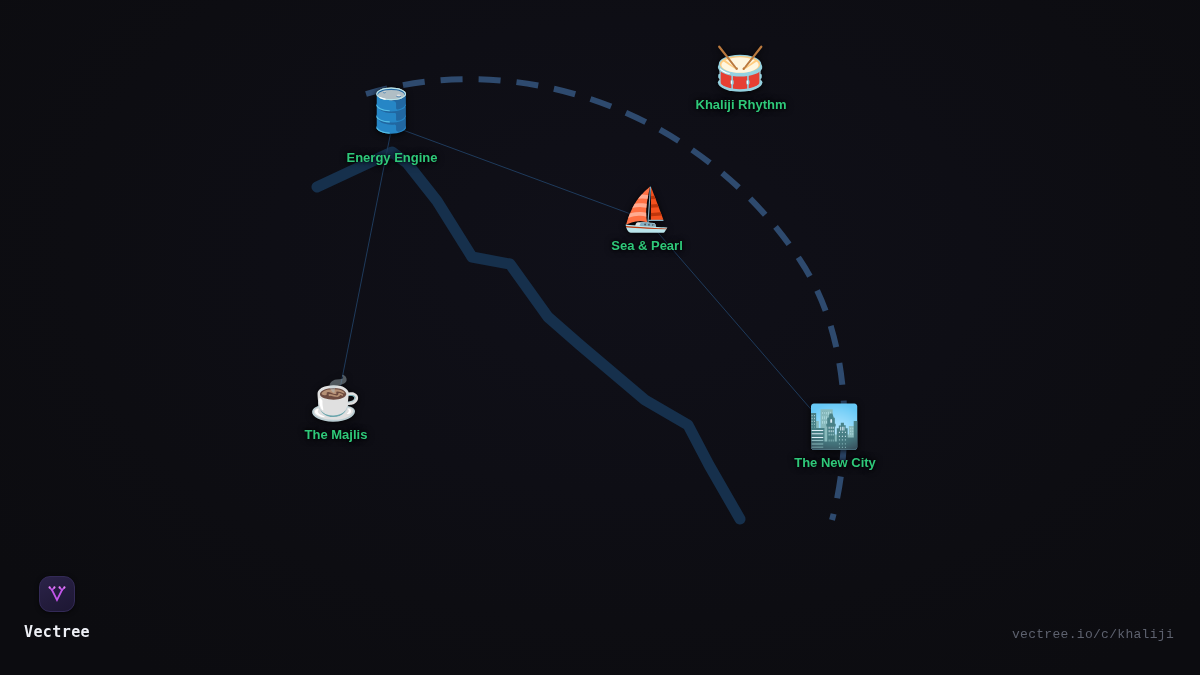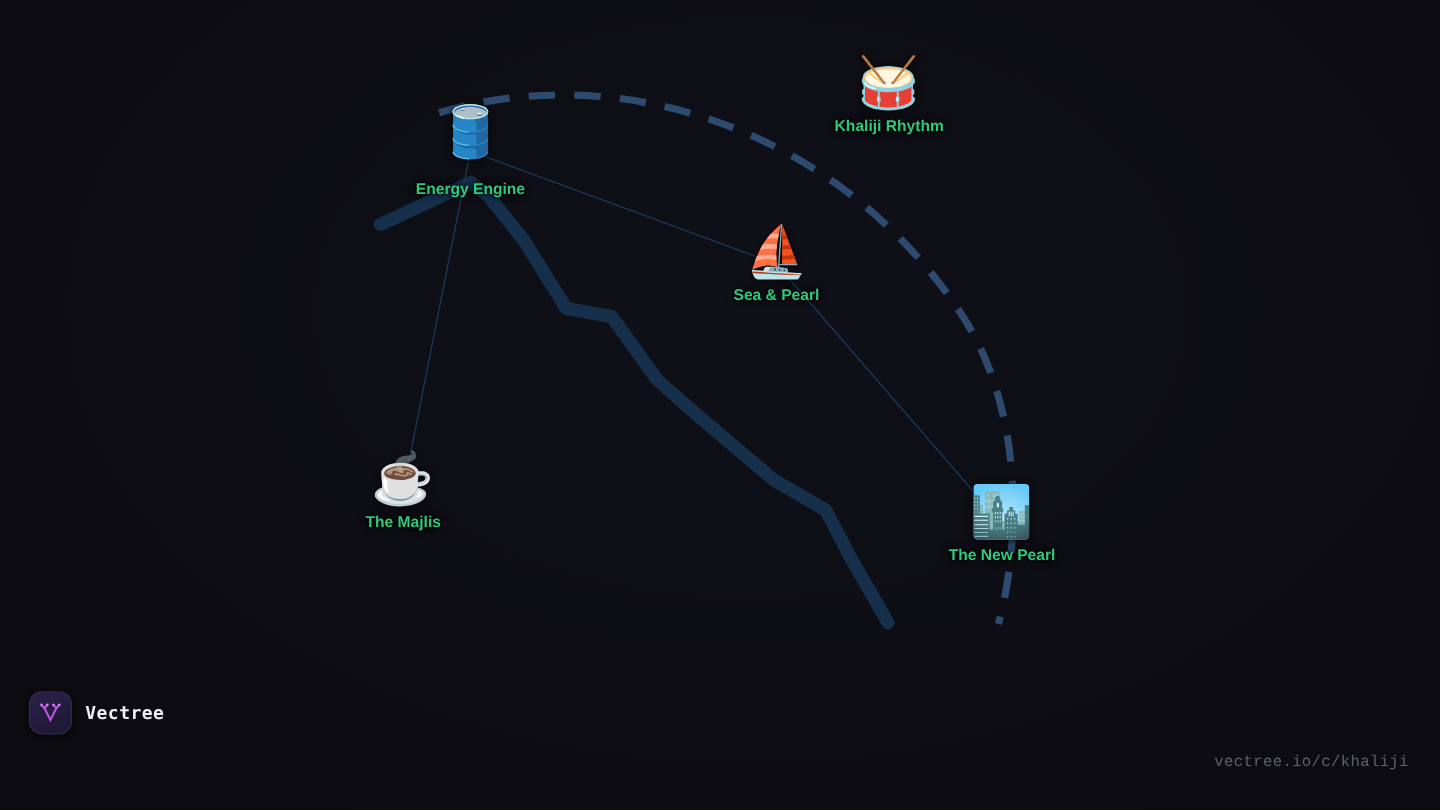--- a/index.html
+++ b/index.html
@@ -65,20 +65,21 @@
     pointer-events: none;
   }
   #brand-row {
     position: absolute;
     left: 24px;
     top: 16px;
     display: flex;
     align-items: center;
     gap: 11px;
     pointer-events: auto;
+    flex-direction: column;
   }
   #brand-logo {
     width: 34px;
     height: 34px;
     border-radius: 11px;
     background: linear-gradient(150deg, #2b2349 0%, #231c3c 55%, #1d1733 100%);
     border: 1px solid #332a57;
     display: flex;
     align-items: center;
     justify-content: center;
@@ -144,21 +145,21 @@
       <div class="node" style="left: 647px; top: 220px;">
         <span class="node-emoji">⛵</span>
         <span class="node-label" style="color: rgb(47, 201, 122); text-align: center;">Sea &amp; Pearl</span>
       </div>
       <div class="node" style="left: 336px; top: 409px;">
         <span class="node-emoji">☕</span>
         <span class="node-label" style="color: rgb(47, 201, 122);">The Majlis</span>
       </div>
       <div class="node" style="left: 835px; top: 437px;">
         <span class="node-emoji">🏙️</span>
-        <span class="node-label" style="color: rgb(47, 201, 122);">The New Pearl</span>
+        <span class="node-label" style="color: rgb(47, 201, 122);">The New City</span>
       </div>
     </div>
 
   <div id="footer">
 
     <div id="brand-row">
       <div id="brand-logo">
         <svg width="22" height="22" viewBox="0 0 22 22" aria-hidden="true">
           <g stroke="#c255e8" stroke-width="1.7" fill="none" stroke-linecap="round">
             <path d="M6 7 L11 17 L16 7"></path>

